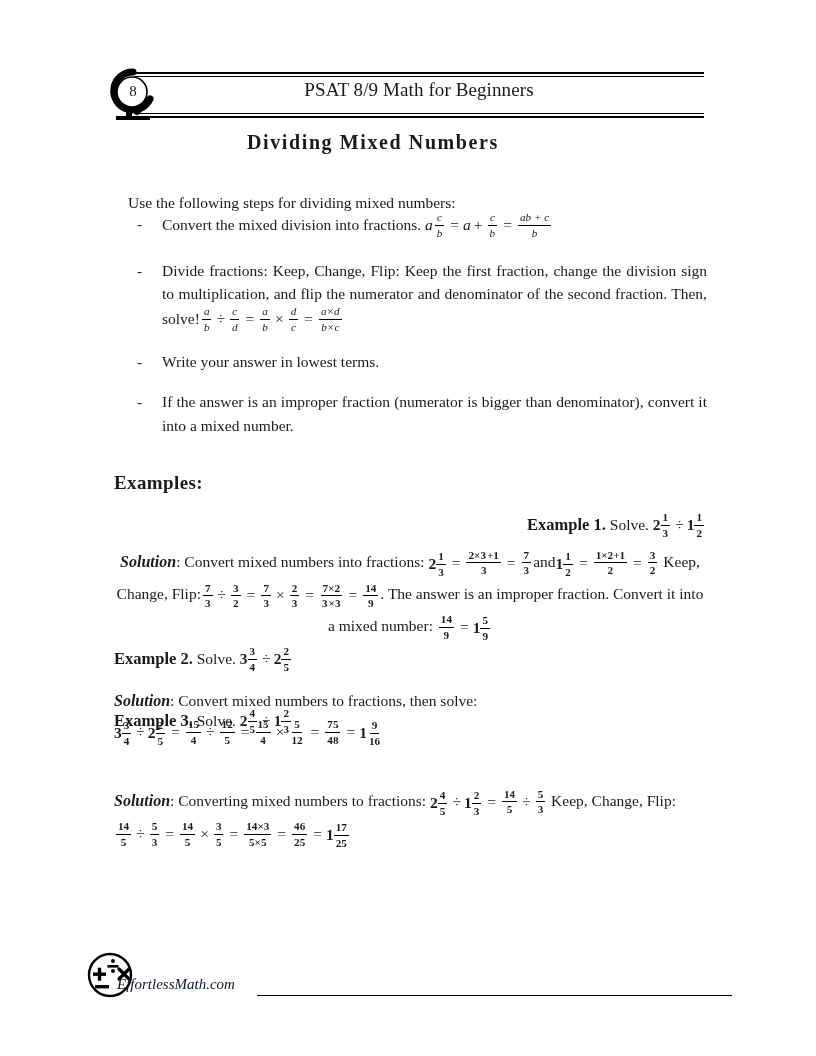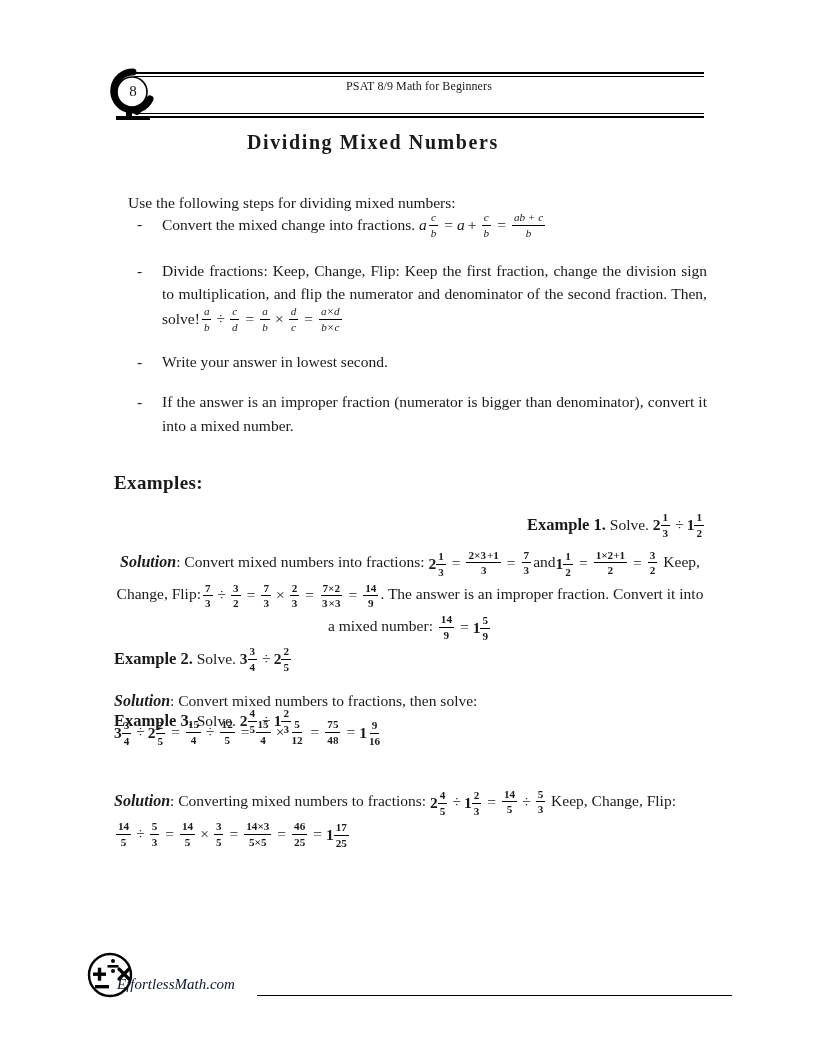--- a/index.html
+++ b/index.html
@@ -55,21 +55,21 @@
     border-top: 1px solid #000;
     border-bottom: 2px solid #000;
     box-sizing: border-box;
   }
   .header-title {
     position: absolute;
     left: 30px;
     top: 13px;
     width: 570px;
     text-align: center;
-    font-size: 12px;
+    font-size: 19px;
     letter-spacing: 0.1px;
   }
 
   
   .globe {
     position: absolute;
     left: 0px;
     top: 2px;
     width: 58px;
     height: 56px;
@@ -246,21 +246,21 @@
   </div>
 
   <div class="page-title">Dividing Mixed Numbers</div>
 
   <div class="intro">Use the following steps for dividing mixed numbers:</div>
 
   <div class="steps">
 
     <div class="step" style="margin-bottom:18px;">
       <span class="dash">-</span>
-      <span>Convert the mixed change into fractions.</span>
+      <span>Convert the mixed division into fractions.</span>
       <span class="math">
         <span class="mi">a</span><span class="frac">
             <span class="num mi">c</span>
             <span class="den mi">b</span>
           </span><span class="eq">=</span><span class="mi">a</span><span class="op">+</span><span class="frac">
             <span class="num mi">c</span>
             <span class="den mi">b</span>
           </span><span class="eq">=</span><span class="frac">
             <span class="num mi">ab&nbsp;+&nbsp;c</span>
             <span class="den mi">b</span>
@@ -283,21 +283,21 @@
             <span class="num mi">d</span>
             <span class="den mi">c</span>
           </span><span class="eq">=</span><span class="frac">
             <span class="num mi">a×d</span>
             <span class="den mi">b×c</span>
           </span></span>
     </div>
 
     <div class="step" style="margin-bottom:16px;">
       <span class="dash">-</span>
-      <span>Write your answer in lowest second.</span>
+      <span>Write your answer in lowest terms.</span>
     </div>
 
     <div class="step">
       <span class="dash">-</span>
       <span>If the answer is an improper fraction (numerator is bigger than denominator), convert it into a mixed number.</span>
     </div>
 
   </div>
 
   <div class="examples-head">Examples:</div>

